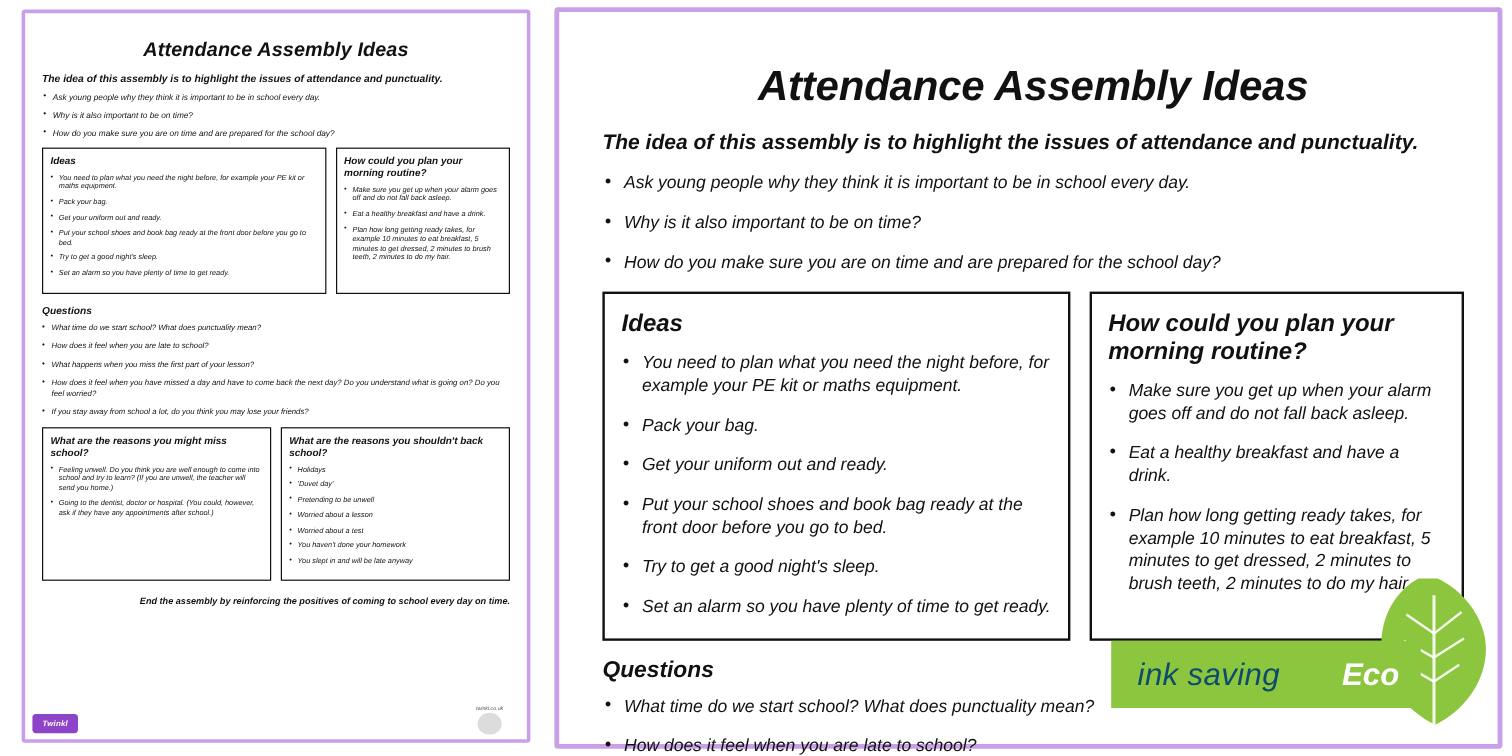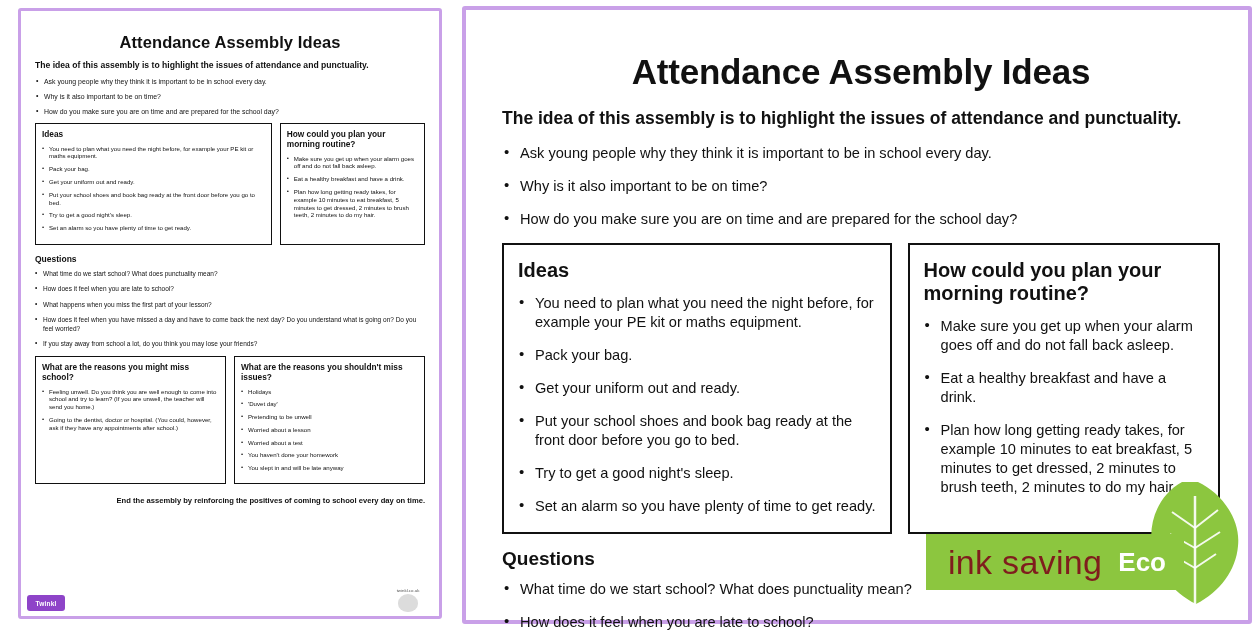--- a/index.html
+++ b/index.html
@@ -13,20 +13,21 @@
     font-family: "Liberation Sans", sans-serif;
     overflow: hidden;
     position: relative;
   }
 
   
   .page {
     position: absolute;
     background: #ffffff;
     box-sizing: border-box;
+    font-style: italic;
   }
 
   
   #small-page {
     left: 18px;
     top: 8px;
     width: 424px;
     height: 611px;
     border: 3px solid #c9a0e8;
     border-radius: 3px;
@@ -297,22 +298,22 @@
     width: 258px;
     height: 56px;
     background: #8cc63f;
     display: flex;
     align-items: center;
     justify-content: space-between;
     padding: 0 18px 0 22px;
     box-sizing: border-box;
   }
   .eco-text {
-    color: #7f1d1d;
-    font-size: 34px;
+    color: #0c4a6e;
+    font-size: 26px;
     letter-spacing: 0.3px;
   }
   .eco-strong {
     color: #ffffff;
     font-size: 26px;
     font-weight: bold;
     text-align: right;
   }
 </style>
 </head>
@@ -353,21 +354,21 @@
     <div class="s-q">How does it feel when you have missed a day and have to come back the next day? Do you understand what is going on? Do you feel worried?</div>
     <div class="s-q">If you stay away from school a lot, do you think you may lose your friends?</div>
 
     <div class="s-boxrow2">
       <div class="s-box2">
         <div class="s-box-h">What are the reasons you might miss school?</div>
         <div class="s-li">Feeling unwell. Do you think you are well enough to come into school and try to learn? (If you are unwell, the teacher will send you home.)</div>
         <div class="s-li">Going to the dentist, doctor or hospital. (You could, however, ask if they have any appointments after school.)</div>
       </div>
       <div class="s-box2">
-        <div class="s-box-h">What are the reasons you shouldn't miss issues?</div>
+        <div class="s-box-h">What are the reasons you shouldn't back school?</div>
         <div class="s-li">Holidays</div>
         <div class="s-li">'Duvet day'</div>
         <div class="s-li">Pretending to be unwell</div>
         <div class="s-li">Worried about a lesson</div>
         <div class="s-li">Worried about a test</div>
         <div class="s-li">You haven't done your homework</div>
         <div class="s-li">You slept in and will be late anyway</div>
       </div>
     </div>
 

